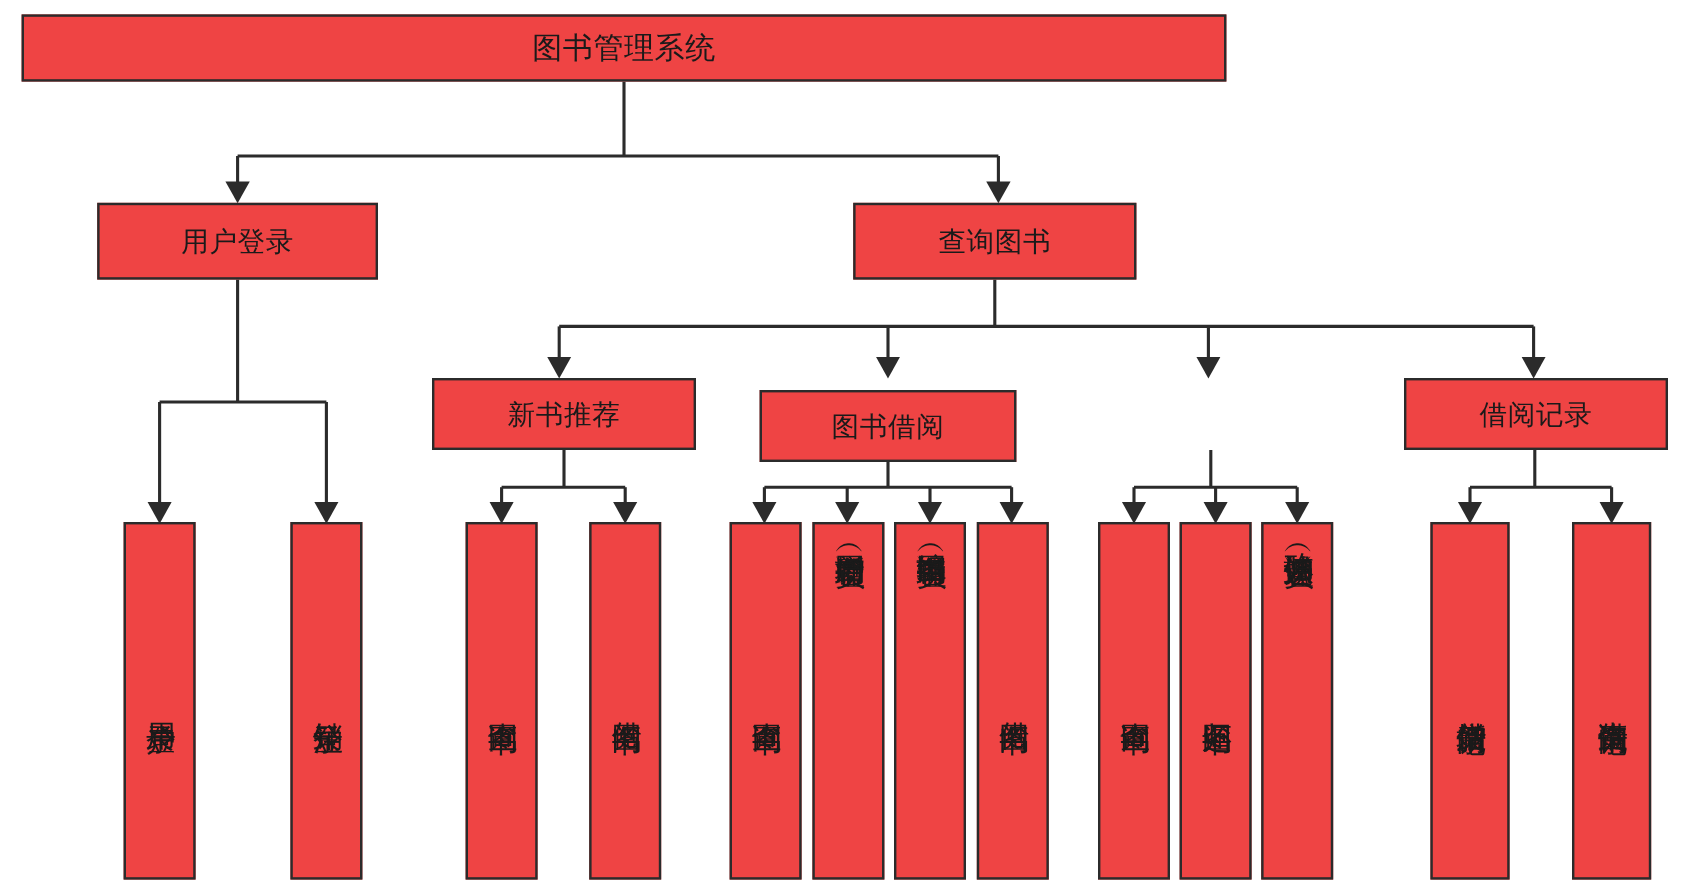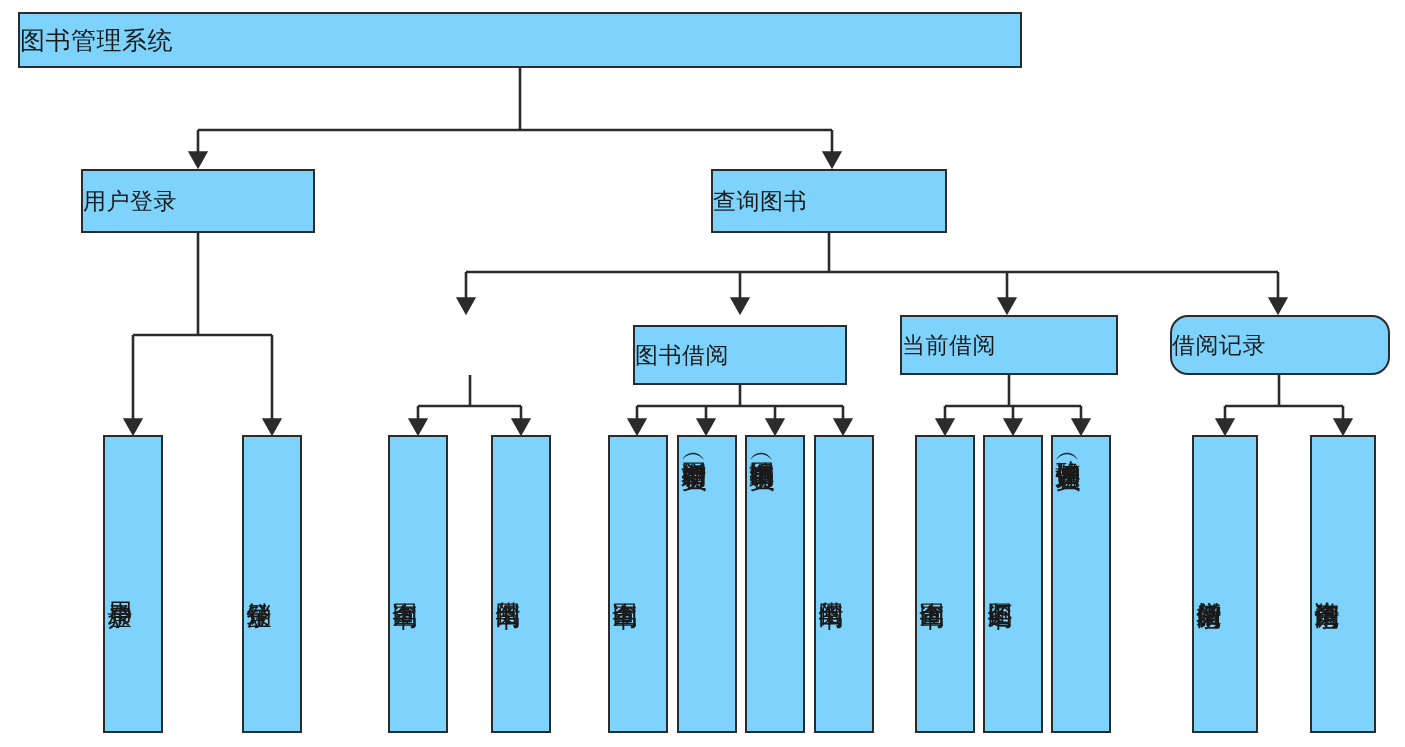--- a/index.html
+++ b/index.html
@@ -21,23 +21,24 @@
     position: absolute;
     left: 0;
     top: 0;
     width: 1405px;
     height: 747px;
   }
   .node-box {
     position: absolute;
     box-sizing: border-box;
     border: 2.5px solid #2b2b2b;
-    background: #7dd3fc;
+    background: #ef4444;
     display: flex;
     align-items: center;
+    justify-content: center;
     color: #1a1a1a;
   }
   .node-label {
     display: block;
     text-align: center;
     line-height: 1.08;
     letter-spacing: 0.5px;
     white-space: nowrap;
   }
   .node-root .node-label { font-size: 25px; }
@@ -129,27 +130,27 @@
     <span class="node-label">图书管理系统</span>
   </div>
 
   <div class="node-box node-l2" style="left:81px; top:169px; width:234px; height:64px;">
     <span class="node-label">用户登录</span>
   </div>
   <div class="node-box node-l2" style="left:711px; top:169px; width:236px; height:64px;">
     <span class="node-label">查询图书</span>
   </div>
 
+  <div class="node-box node-l3" style="left:360px; top:315px; width:220px; height:60px;">
+    <span class="node-label">新书推荐</span>
+  </div>
   <div class="node-box node-l3" style="left:633px; top:325px; width:214px; height:60px;">
     <span class="node-label">图书借阅</span>
   </div>
-  <div class="node-box node-l3" style="left:900px; top:315px; width:218px; height:60px;">
-    <span class="node-label">当前借阅</span>
-  </div>
-  <div class="node-box node-l3" style="left:1170px; top:315px; width:220px; height:60px;border-radius:18px;">
+  <div class="node-box node-l3" style="left:1170px; top:315px; width:220px; height:60px;">
     <span class="node-label">借阅记录</span>
   </div>
 
   <div class="node-box node-leaf leaf-centered" style="left:103px; top:435px; width:60px; height:298px;">
     <span class="node-label">用户登录</span>
   </div>
   <div class="node-box node-leaf leaf-centered" style="left:242px; top:435px; width:60px; height:298px;">
     <span class="node-label">注销登录</span>
   </div>
 

